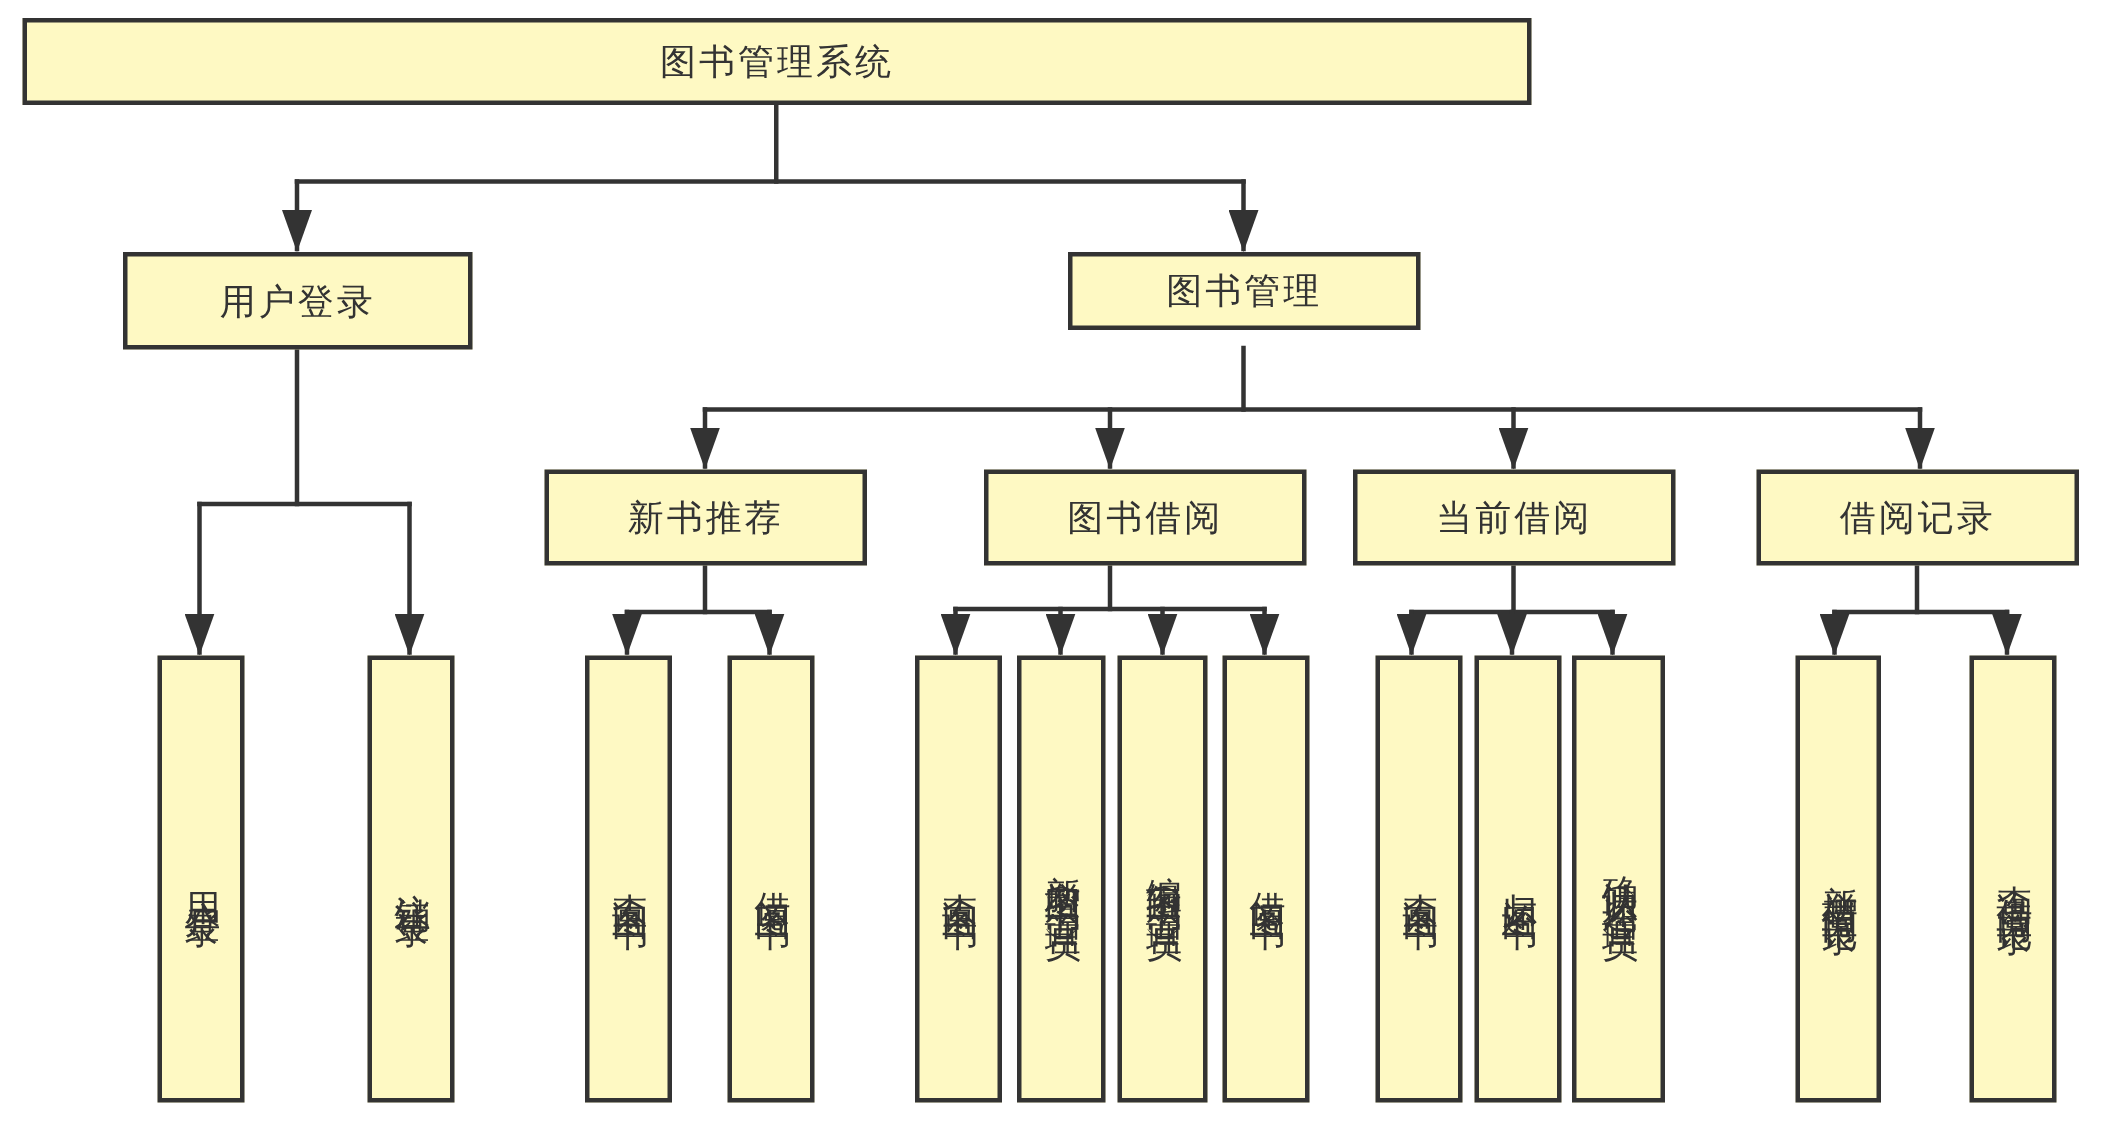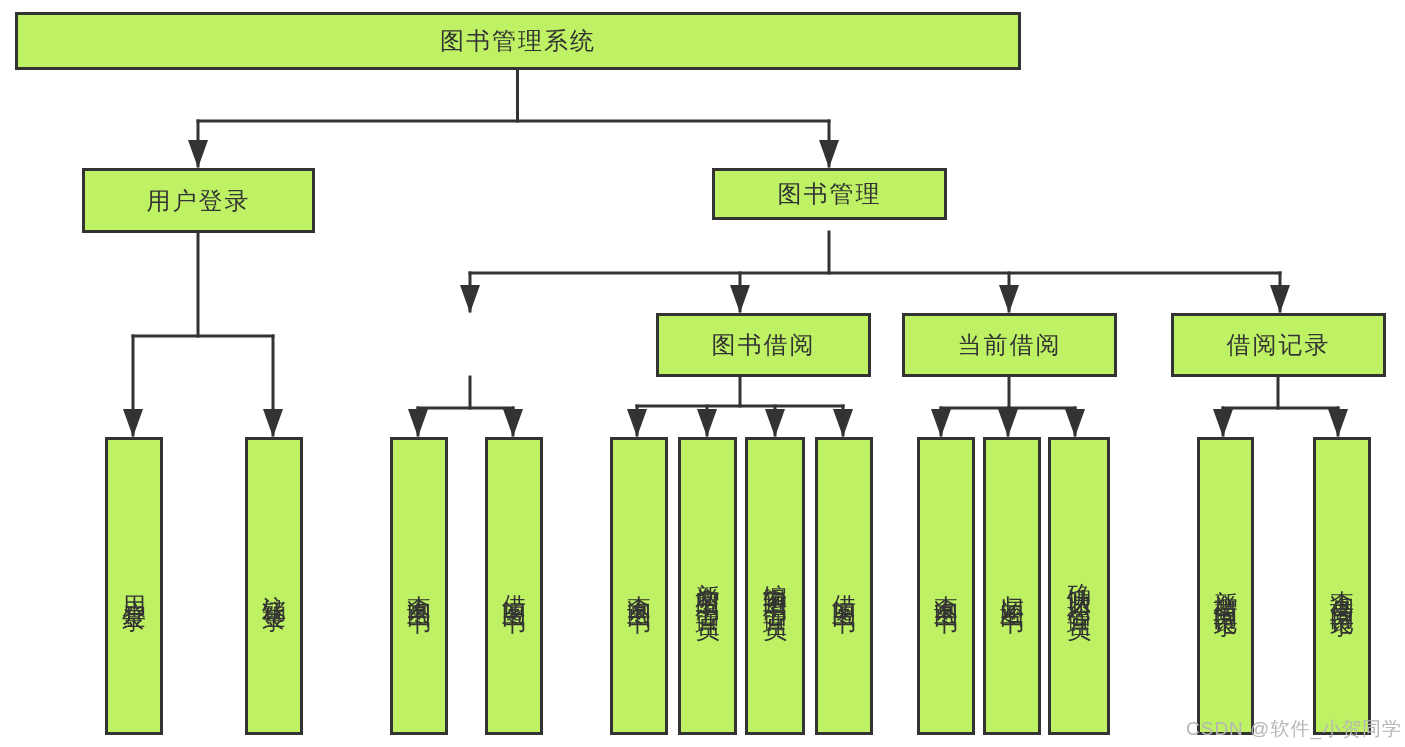--- a/index.html
+++ b/index.html
@@ -22,21 +22,21 @@
 
   svg.connectors {
     position: absolute;
     left: 0; top: 0;
     width: 1405px; height: 747px;
     z-index: 1;
   }
 
   .box {
     position: absolute;
-    background: #bef264;
+    background: #fef9c3;
     border: 3px solid var(--line);
     display: flex;
     align-items: center;
     justify-content: center;
     color: var(--text);
     z-index: 2;
     text-align: center;
   }
 
   .box .lbl {
@@ -138,20 +138,23 @@
     <span class="lbl">图书管理系统</span>
   </div>
 
   <div class="box" style="left:82px;top:168px;width:233px;height:65px">
     <span class="lbl">用户登录</span>
   </div>
   <div class="box" style="left:712px;top:168px;width:235px;height:52px">
     <span class="lbl">图书管理</span>
   </div>
 
+  <div class="box" style="left:363px;top:313px;width:215px;height:64px">
+    <span class="lbl">新书推荐</span>
+  </div>
   <div class="box" style="left:656px;top:313px;width:215px;height:64px">
     <span class="lbl">图书借阅</span>
   </div>
   <div class="box" style="left:1171px;top:313px;width:215px;height:64px">
     <span class="lbl">借阅记录</span>
   </div>
   <div class="box" style="left:902px;top:313px;width:215px;height:64px">
     <span class="lbl">当前借阅</span>
   </div>
 
@@ -192,15 +195,14 @@
     <span class="lbl">确认归还（管理员）</span>
   </div>
 
   <div class="box leaf" style="left:1197px;top:437px;width:57px;height:298px">
     <span class="lbl">新增借阅记录</span>
   </div>
   <div class="box leaf" style="left:1313px;top:437px;width:58px;height:298px">
     <span class="lbl">查询借阅记录</span>
   </div>
 
-  <div class="watermark">CSDN @软件_小贺同学</div>
 
 </div>
 
 </body></html>

